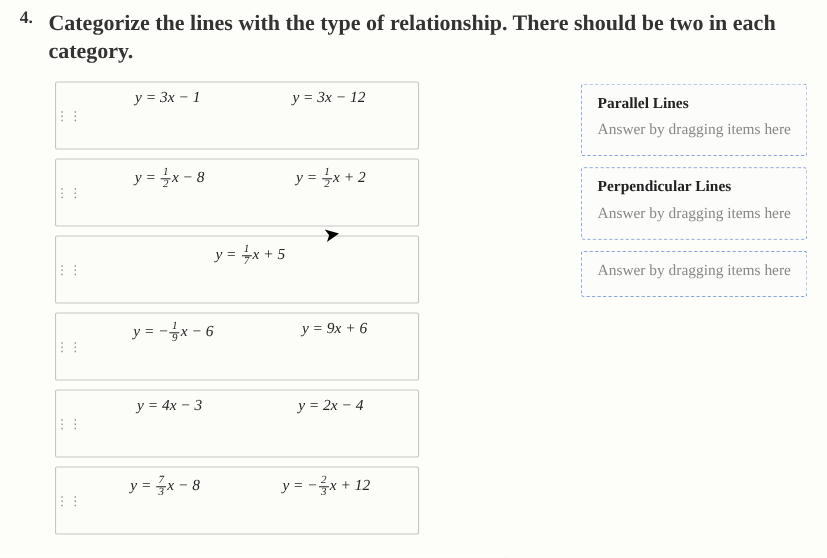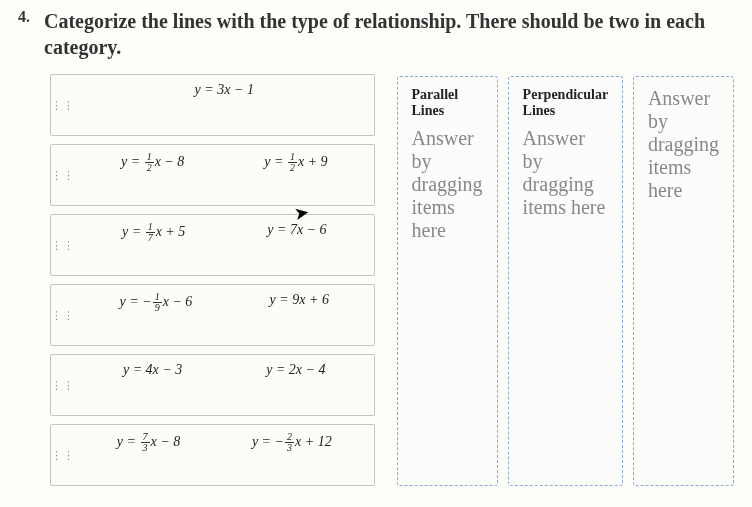--- a/index.html
+++ b/index.html
@@ -31,21 +31,21 @@
     font-weight: bold;
     font-size: 20px;
     line-height: 1.3;
   }
   .content {
     display: flex;
     gap: 22px;
     padding-left: 32px;
   }
   .left-col { flex: 1; display: flex; flex-direction: column; gap: 8px; }
-  .right-col { flex: 1; display: flex; flex-direction: row; gap: 10px; padding-top: 2px; }
+  .right-col { flex: 1; display: flex; flex-direction: column; gap: 10px; padding-top: 2px; align-items: flex-end; }
   .drag-item {
     border: 1px solid #c5c5c5;
     background: #fcfcf9;
     border-radius: 2px;
     display: flex;
     align-items: stretch;
     min-height: 62px;
   }
   .handle {
     width: 24px;
@@ -87,21 +87,21 @@
     background: #fcfcfa;
   }
   .dz-title {
     font-weight: bold;
     font-size: 14px;
     color: #222;
     margin-bottom: 8px;
   }
   .dz-placeholder {
     color: #888;
-    font-size: 20px;
+    font-size: 14px;
   }
   .cursor {
     position: absolute;
     top: 202px;
     left: 294px;
     font-size: 18px;
     color: #000;
     pointer-events: none;
     transform: rotate(-10deg);
   }
@@ -115,36 +115,36 @@
     <div class="qtext">Categorize the lines with the type of relationship. There should be two in each category.</div>
   </div>
 
   <div class="content">
     <div class="left-col">
 
       <div class="drag-item">
         <div class="handle">⋮⋮</div>
         <div class="eqs">
           <div class="eq">y = 3x − 1</div>
+          <div class="eq">y = 3x − 12</div>
         </div>
       </div>
 
       <div class="drag-item">
         <div class="handle">⋮⋮</div>
         <div class="eqs">
           <div class="eq"><span>y = </span><span class="frac"><span class="n">1</span><span class="d">2</span></span><span>x − 8</span></div>
-          <div class="eq"><span>y = </span><span class="frac"><span class="n">1</span><span class="d">2</span></span><span>x + 9</span></div>
+          <div class="eq"><span>y = </span><span class="frac"><span class="n">1</span><span class="d">2</span></span><span>x + 2</span></div>
         </div>
       </div>
 
       <div class="drag-item">
         <div class="handle">⋮⋮</div>
         <div class="eqs">
           <div class="eq"><span>y = </span><span class="frac"><span class="n">1</span><span class="d">7</span></span><span>x + 5</span></div>
-          <div class="eq">y = 7x − 6</div>
         </div>
       </div>
 
       <div class="drag-item">
         <div class="handle">⋮⋮</div>
         <div class="eqs">
           <div class="eq"><span>y = −</span><span class="frac"><span class="n">1</span><span class="d">9</span></span><span>x − 6</span></div>
           <div class="eq">y = 9x + 6</div>
         </div>
       </div>

